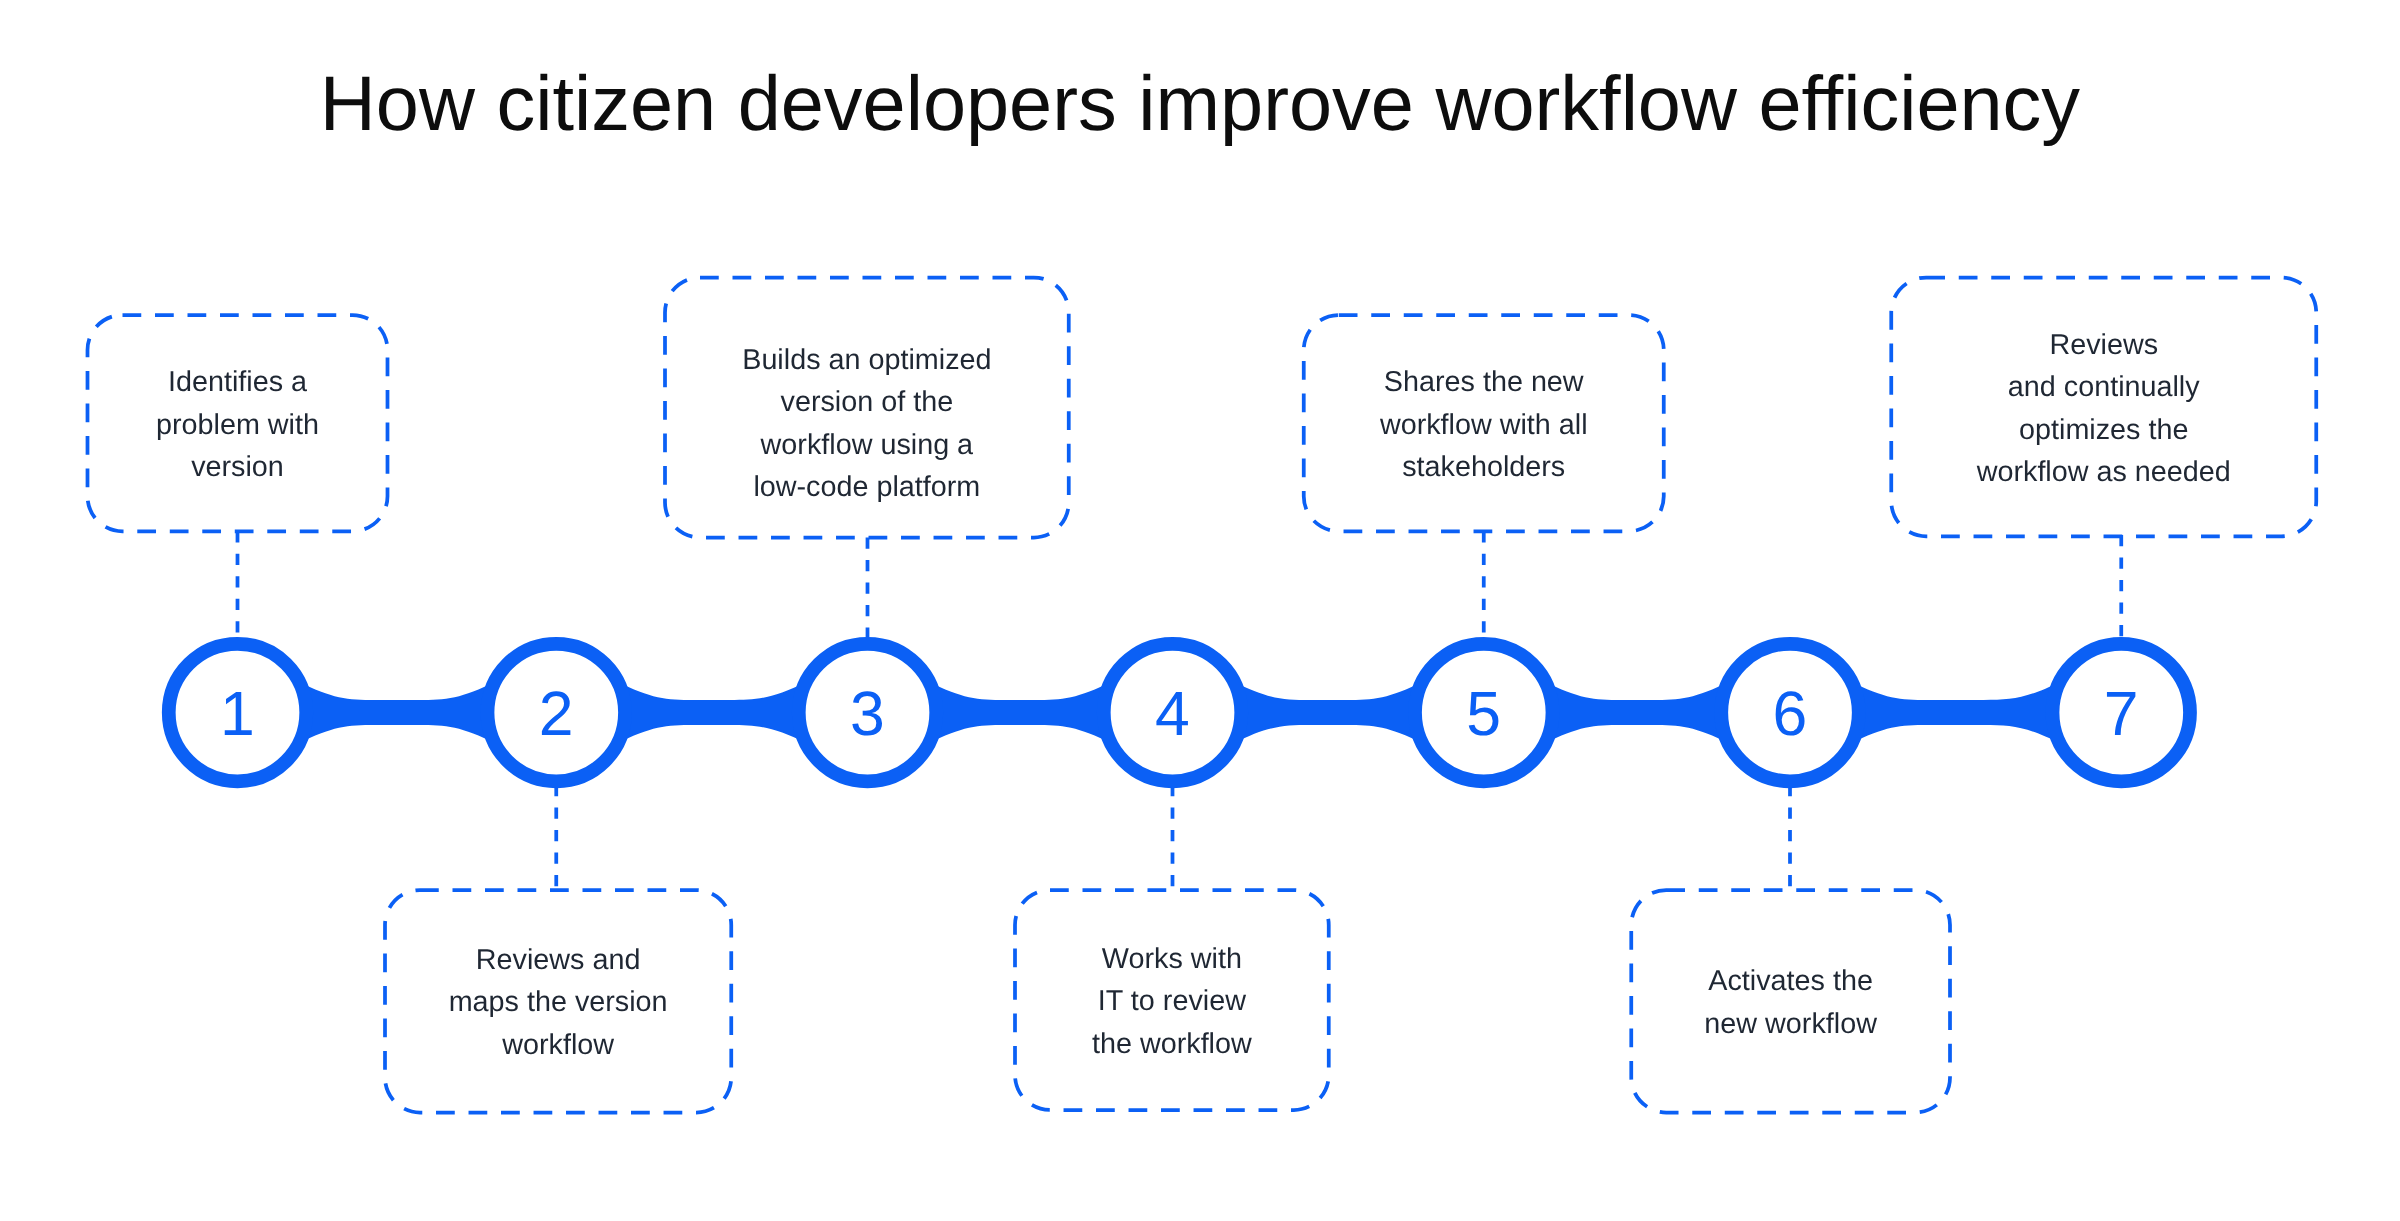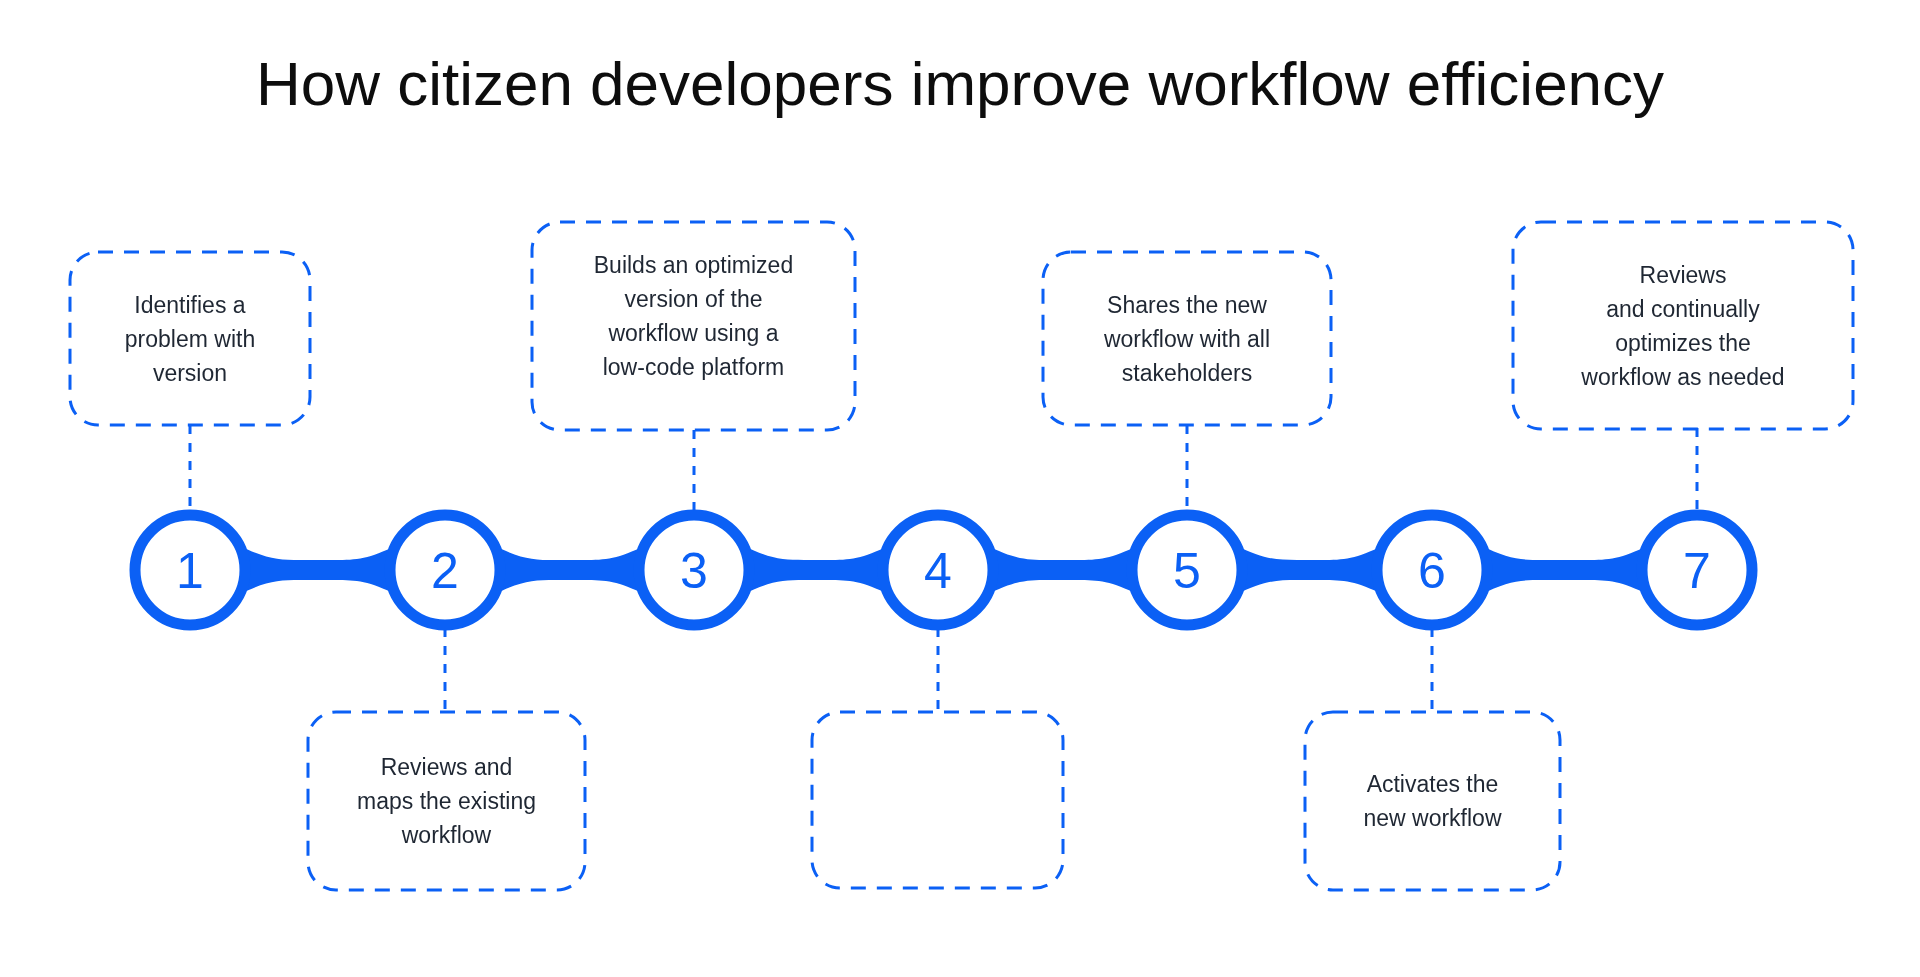--- a/index.html
+++ b/index.html
@@ -96,26 +96,29 @@
     <text class="num" x="938" y="588">4</text>
     <text class="num" x="1187" y="588">5</text>
     <text class="num" x="1432" y="588">6</text>
     <text class="num" x="1697" y="588">7</text>
   </svg>
 
   <div class="step-label" style="left:70px;top:252px;width:240px;height:173px;">Identifies a
 problem with
 version</div>
   <div class="step-label" style="left:308px;top:712px;width:277px;height:178px;">Reviews and
-maps the existing
+maps the version
 workflow</div>
-  <div class="step-label" style="left:532px;top:212px;width:323px;height:208px;">Builds an optimized
+  <div class="step-label" style="left:532px;top:234px;width:323px;height:208px;">Builds an optimized
 version of the
 workflow using a
 low-code platform</div>
+  <div class="step-label" style="left:812px;top:712px;width:251px;height:176px;">Works with
+IT to review
+the workflow</div>
   <div class="step-label" style="left:1043px;top:252px;width:288px;height:173px;">Shares the new
 workflow with all
 stakeholders</div>
   <div class="step-label" style="left:1305px;top:712px;width:255px;height:178px;">Activates the
 new workflow</div>
   <div class="step-label" style="left:1513px;top:222px;width:340px;height:207px;">Reviews
 and continually
 optimizes the
 workflow as needed</div>
 

